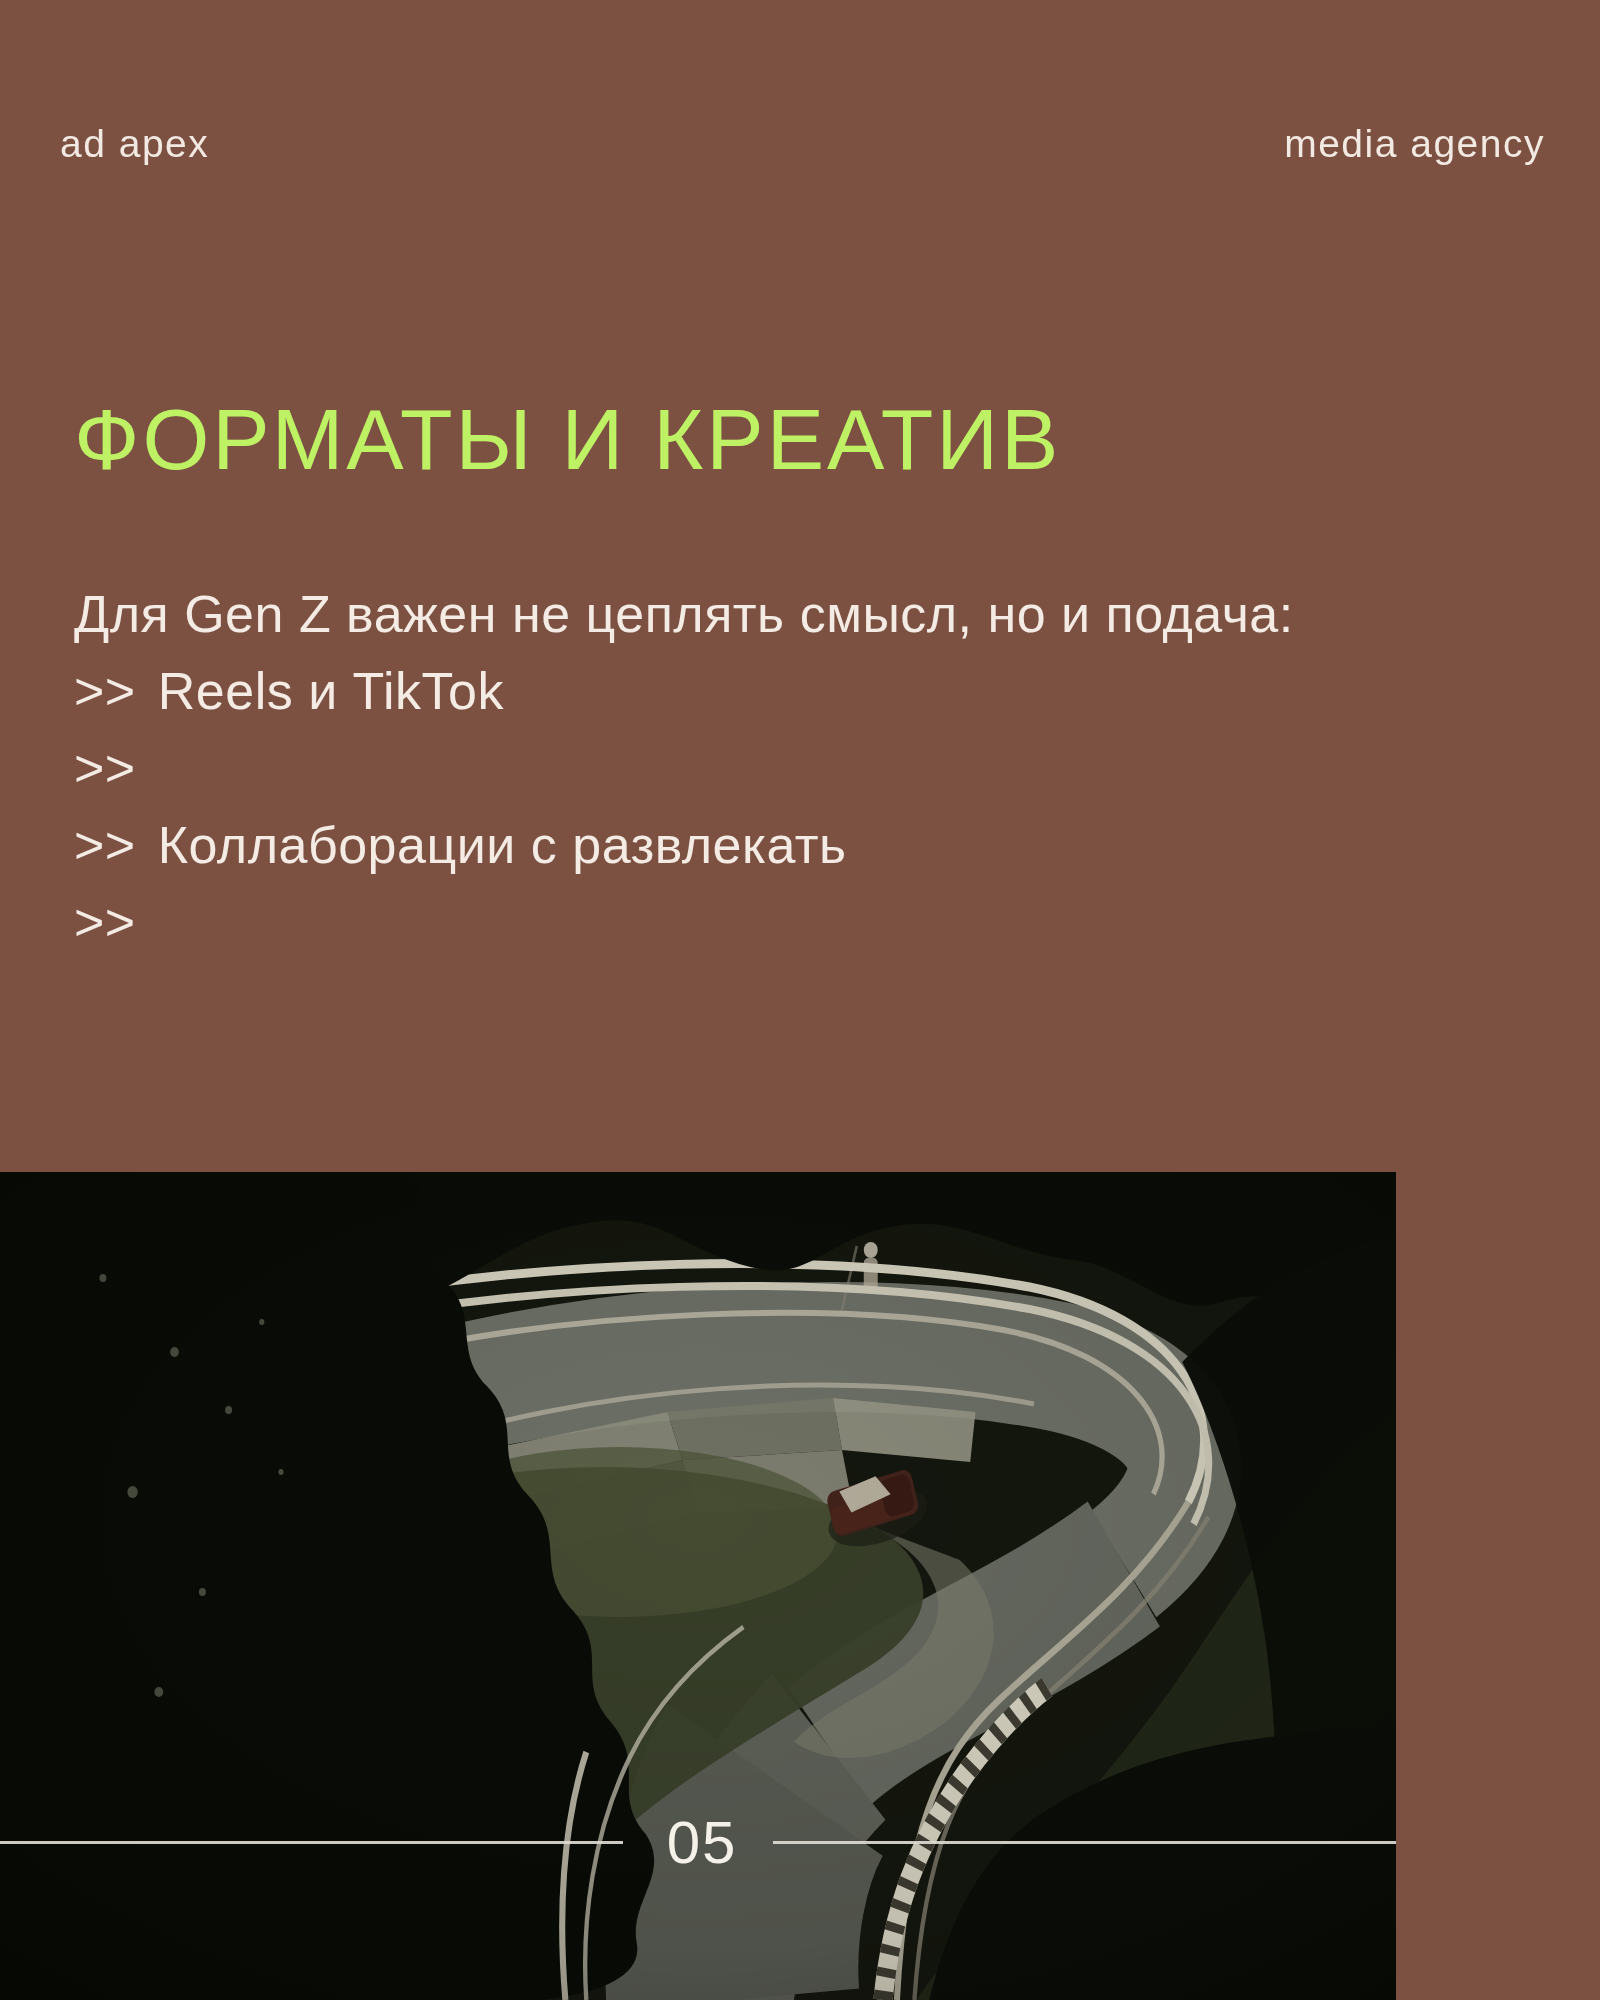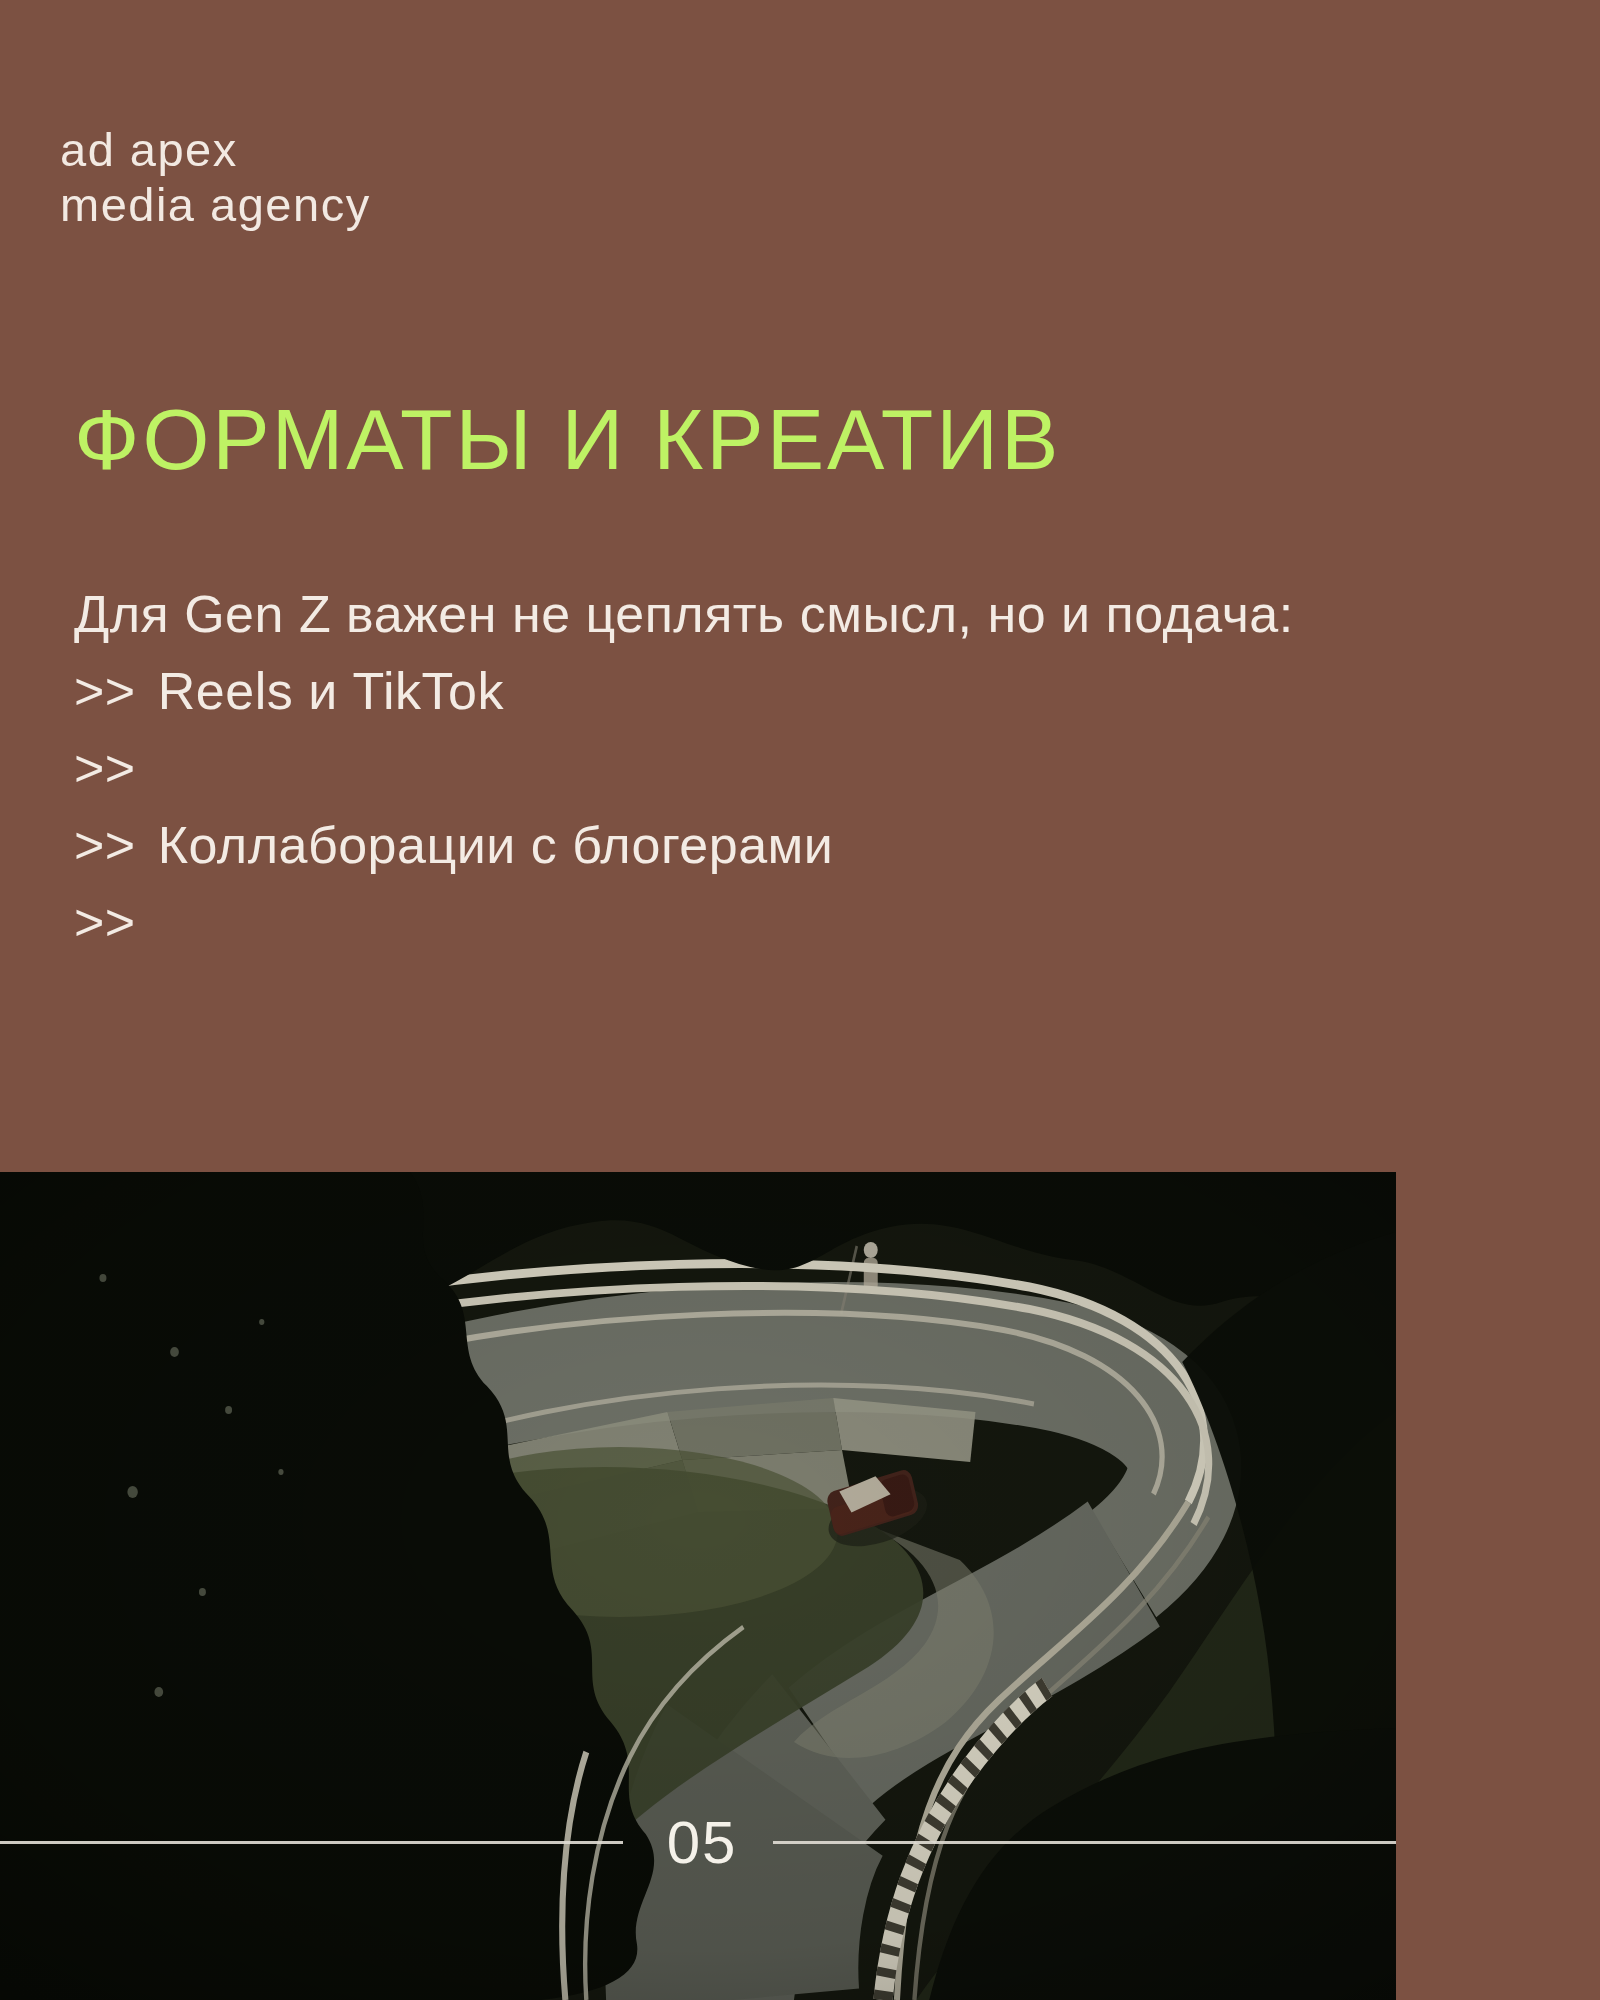--- a/index.html
+++ b/index.html
@@ -4,21 +4,21 @@
 <style>
   html,body{margin:0;padding:0;background:#7C5142;}
   .page{
     position:relative;width:1600px;height:2000px;
     background:#7C5142;overflow:hidden;
     font-family:"Liberation Sans",sans-serif;
   }
   .header{
     position:absolute;top:122px;left:60px;right:55px;
     display:flex;justify-content:space-between;align-items:baseline;
-    color:#F2E9E2;font-size:47px;font-weight:300;letter-spacing:1.5px;flex-direction:column;
+    color:#F2E9E2;font-size:39px;font-weight:300;letter-spacing:1.5px;
   }
   .title{
     position:absolute;left:74px;top:390px;margin:0;
     font-size:86px;font-weight:300;letter-spacing:3px;color:#bef264;
     white-space:nowrap;
   }
   .copy{
     position:absolute;left:74px;top:576px;right:60px;
     font-size:52px;line-height:77px;font-weight:300;
     color:#F3EBE4;letter-spacing:.5px;
@@ -58,21 +58,21 @@
     <ul class="bullets">
       <li class="bullet">
         <span class="marker">&gt;&gt;</span>
         <span>Reels и TikTok</span>
       </li>
       <li class="bullet">
         <span class="marker">&gt;&gt;</span>
       </li>
       <li class="bullet">
         <span class="marker">&gt;&gt;</span>
-        <span>Коллаборации с блогерами</span>
+        <span>Коллаборации с развлекать</span>
       </li>
       <li class="bullet">
         <span class="marker">&gt;&gt;</span>
       </li>
     </ul>
   </div>
 
   <figure class="photo">
     <svg viewBox="0 0 1600 828" preserveAspectRatio="none" aria-hidden="true">
       <defs>

